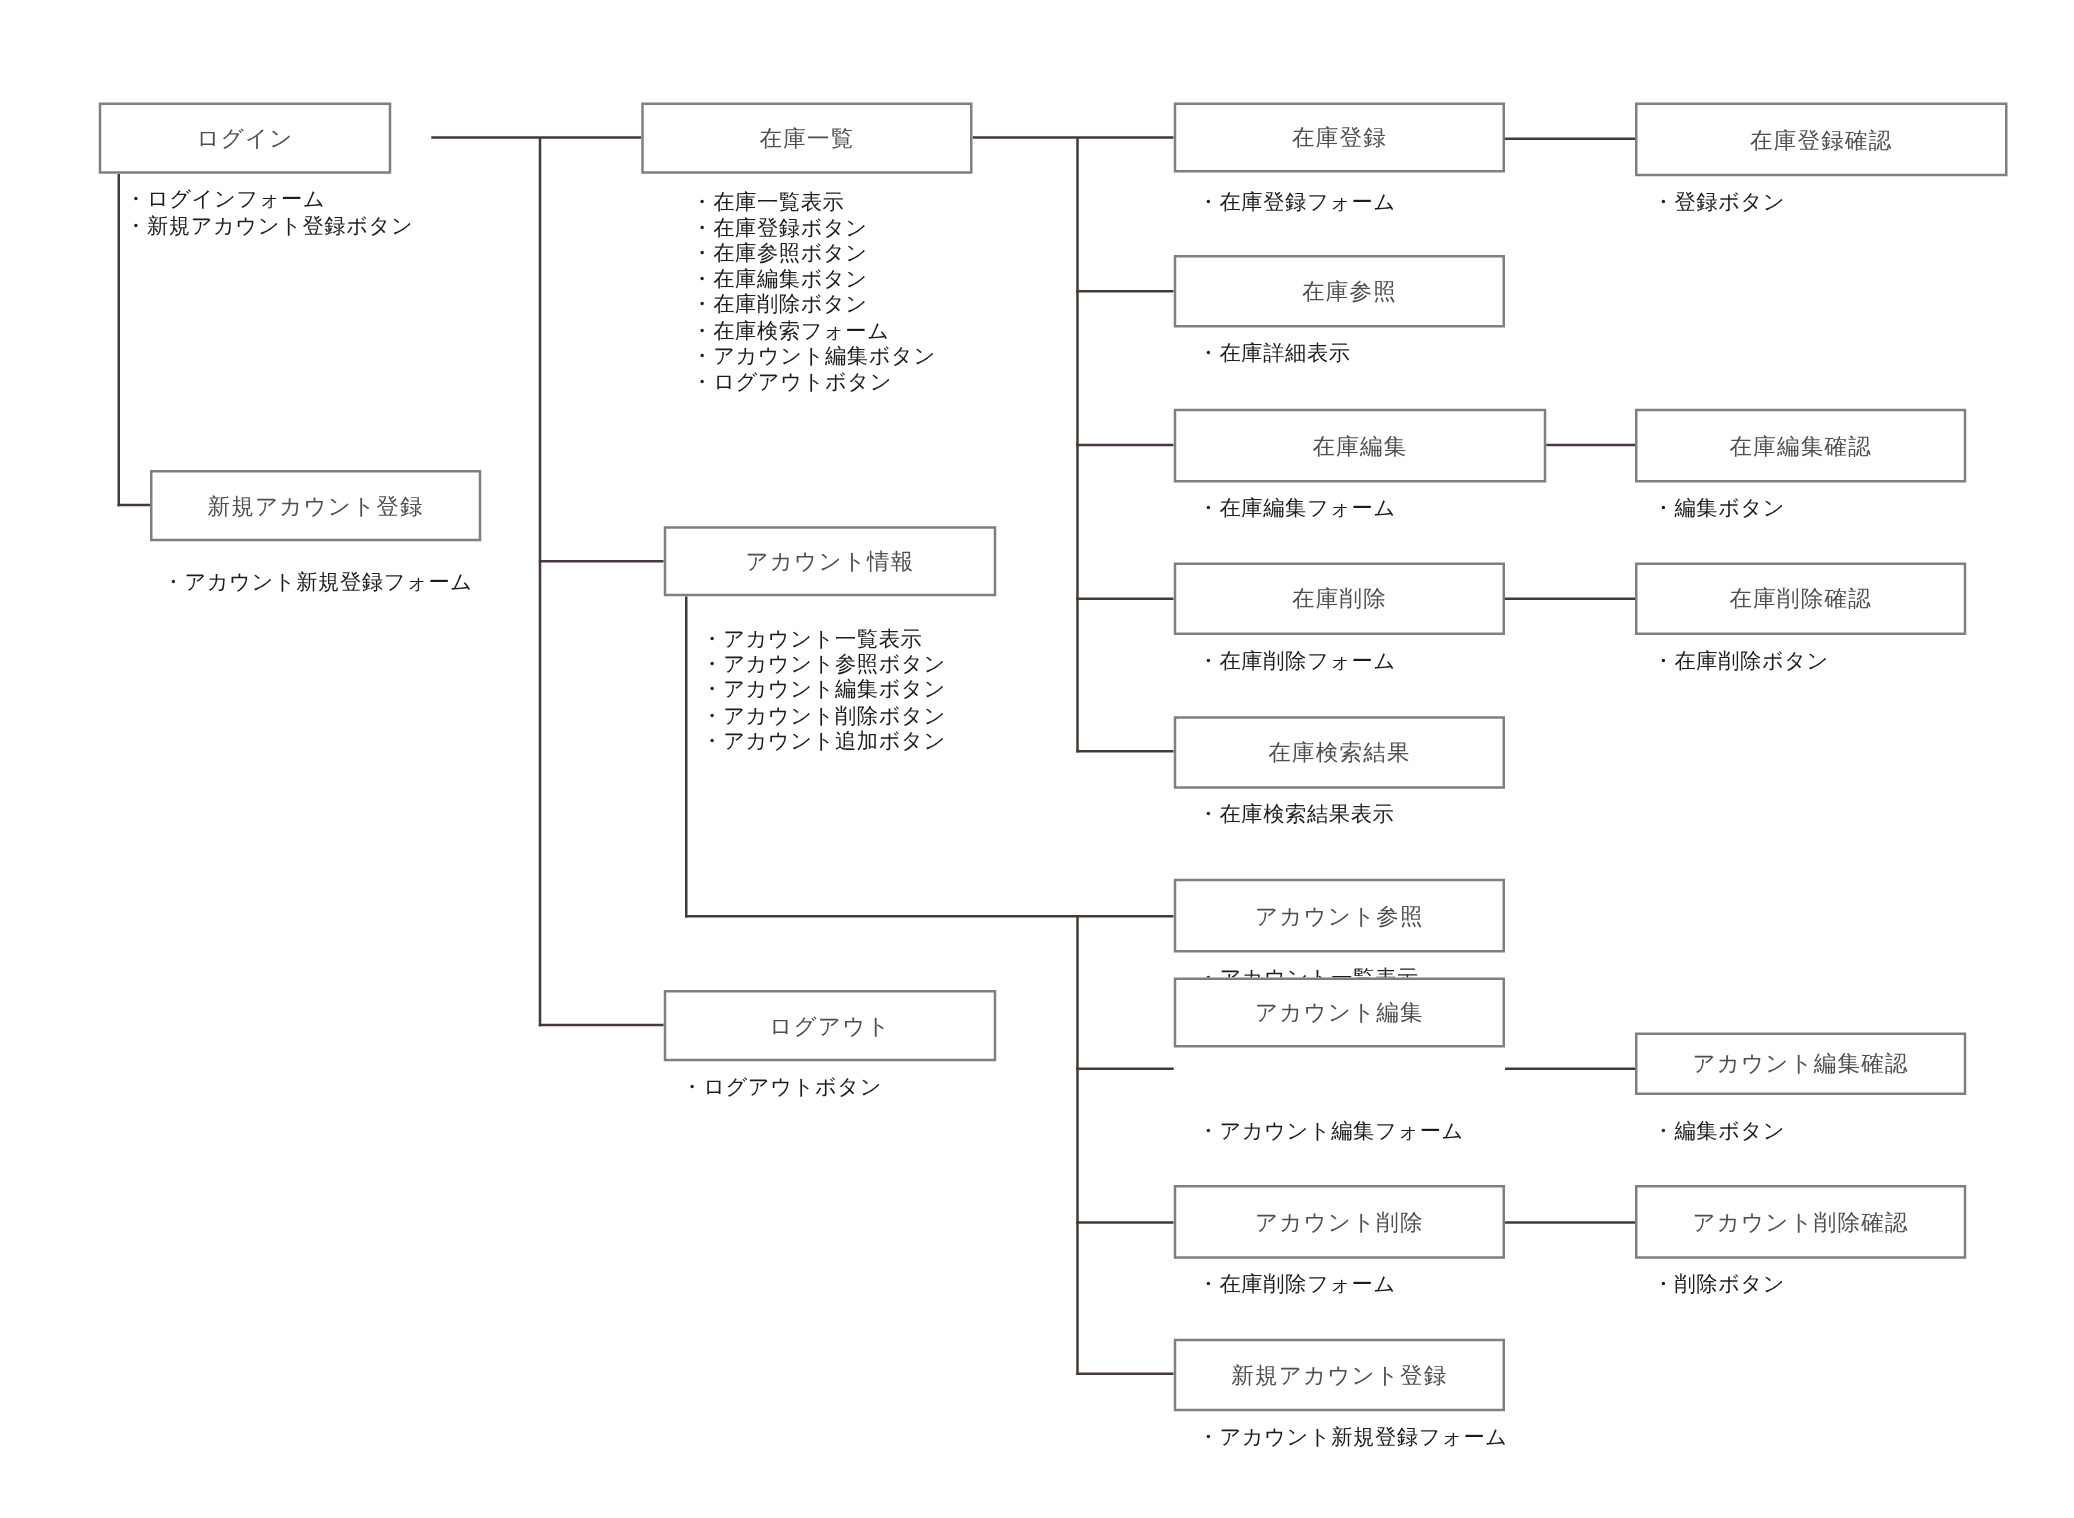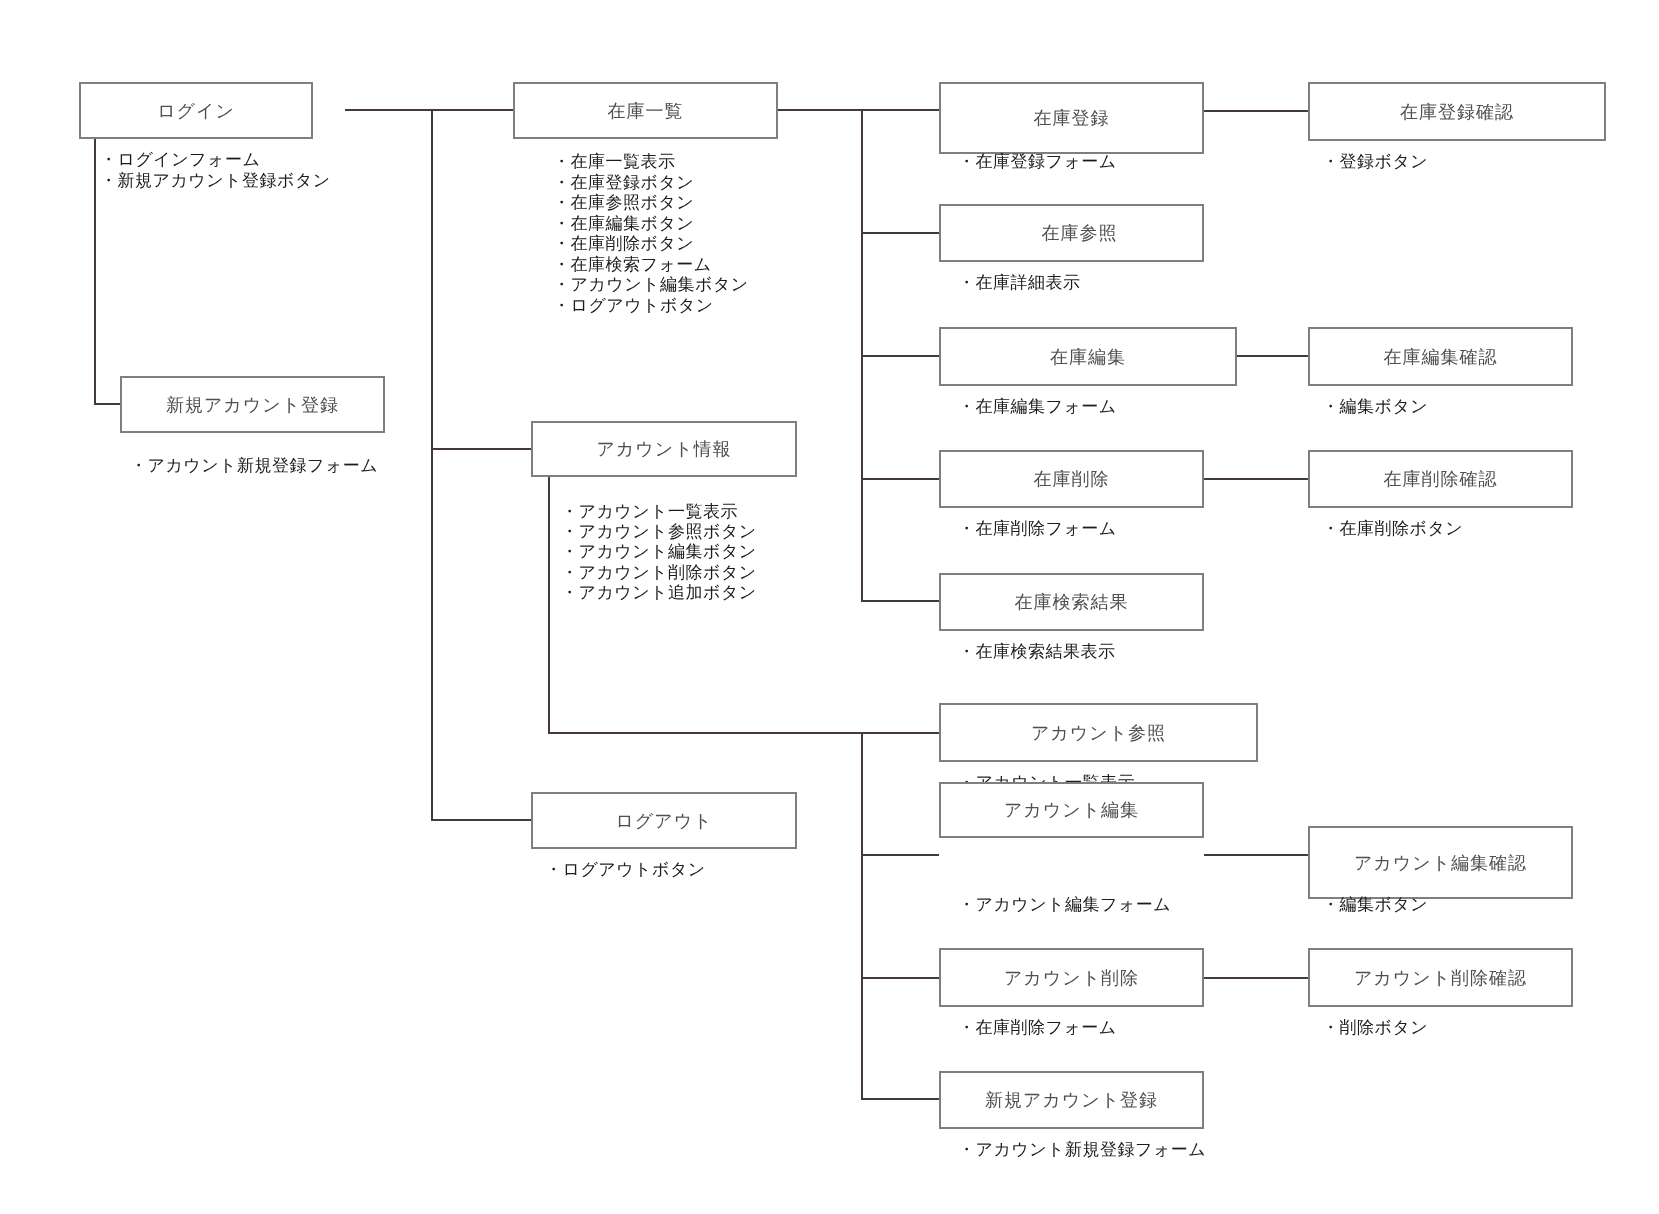--- a/index.html
+++ b/index.html
@@ -90,21 +90,21 @@
     <div>・アカウント追加ボタン</div>
   </div>
 
   <div class="node" style="left:531px;top:792px;width:266px;height:57px;">
     <span>ログアウト</span>
   </div>
   <div class="bl" style="left:545px;top:860px;">
     <div>・ログアウトボタン</div>
   </div>
 
-  <div class="node" style="left:939px;top:82px;width:265px;height:72px;">
+  <div class="node" style="left:939px;top:82px;width:265px;height:56px;">
     <span>在庫登録</span>
   </div>
   <div class="bl" style="left:958px;top:152px;">
     <div>・在庫登録フォーム</div>
   </div>
 
   <div class="node" style="left:939px;top:204px;width:265px;height:58px;padding-left:16px;">
     <span>在庫参照</span>
   </div>
   <div class="bl" style="left:958px;top:273px;">
@@ -125,21 +125,21 @@
     <div>・在庫削除フォーム</div>
   </div>
 
   <div class="node" style="left:939px;top:573px;width:265px;height:58px;">
     <span>在庫検索結果</span>
   </div>
   <div class="bl" style="left:958px;top:642px;">
     <div>・在庫検索結果表示</div>
   </div>
 
-  <div class="node" style="left:939px;top:703px;width:319px;height:59px;">
+  <div class="node" style="left:939px;top:703px;width:265px;height:59px;">
     <span>アカウント参照</span>
   </div>
   <div class="bl" style="left:958px;top:773px;">
     <div>・アカウント一覧表示</div>
   </div>
 
   <div class="node" style="left:939px;top:782px;width:265px;height:56px;">
     <span>アカウント編集</span>
   </div>
   <div class="bl" style="left:958px;top:895px;">
@@ -174,21 +174,21 @@
     <div>・編集ボタン</div>
   </div>
 
   <div class="node" style="left:1308px;top:450px;width:265px;height:58px;">
     <span>在庫削除確認</span>
   </div>
   <div class="bl" style="left:1322px;top:519px;">
     <div>・在庫削除ボタン</div>
   </div>
 
-  <div class="node" style="left:1308px;top:826px;width:265px;height:73px;">
+  <div class="node" style="left:1308px;top:826px;width:265px;height:50px;">
     <span>アカウント編集確認</span>
   </div>
   <div class="bl" style="left:1322px;top:895px;">
     <div>・編集ボタン</div>
   </div>
 
   <div class="node" style="left:1308px;top:948px;width:265px;height:59px;">
     <span>アカウント削除確認</span>
   </div>
   <div class="bl" style="left:1322px;top:1018px;">

